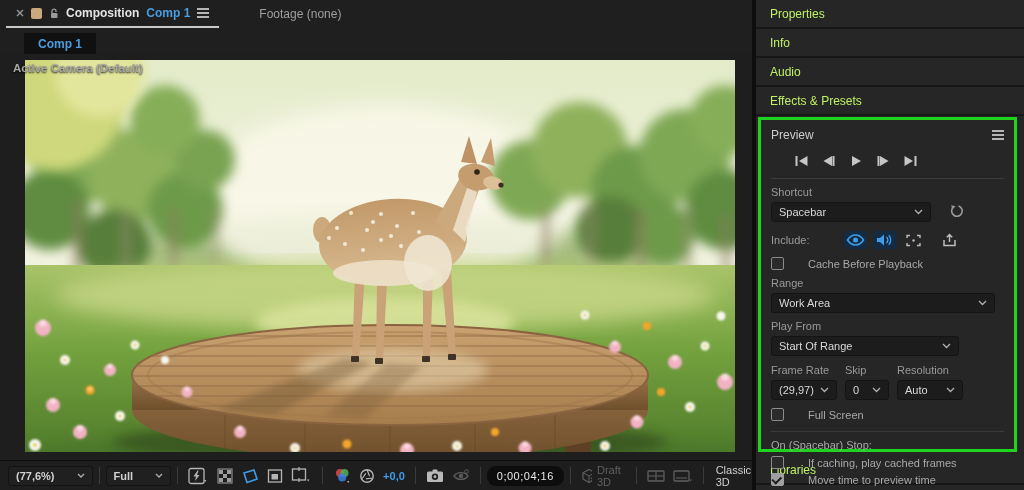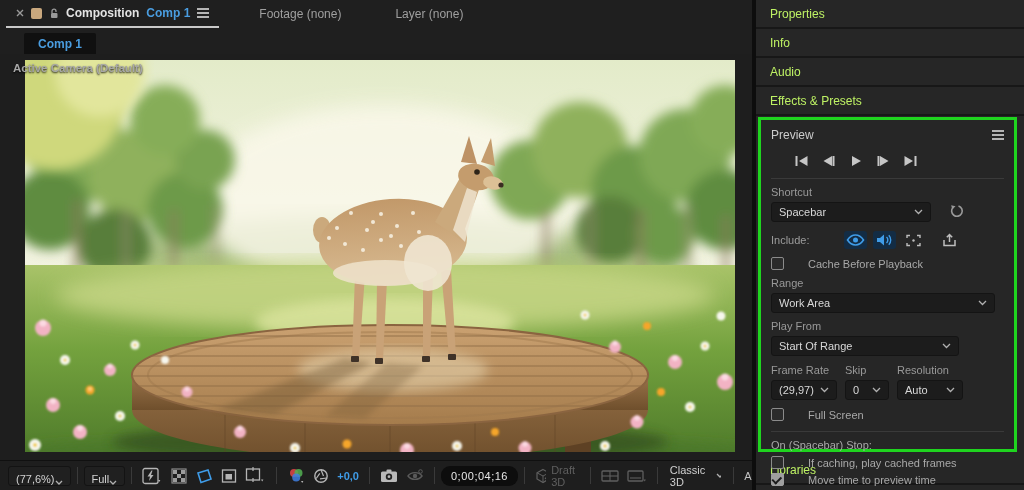--- a/index.html
+++ b/index.html
@@ -27,21 +27,21 @@
   
   .viewer { position:absolute; top:54px; left:0; right:0; bottom:30px; background:#1e1e1e; overflow:hidden; }
   .camera-label { position:absolute; left:13px; top:8px; z-index:5; font-size:11.5px; font-weight:bold;
                   color:#a7a7a7; text-shadow:0 1px 2px rgba(0,0,0,.9); }
   .scene { position:absolute; left:25px; top:6px; width:710px; height:392px; display:block; }
 
   
   .toolbar { position:absolute; left:0; right:0; bottom:0; height:30px; background:#1e1e1e;
              border-top:1px solid #101010; display:flex; align-items:center; font-size:11px; color:#c2c2c2; }
   .tb-dd { background:#202020; border:1px solid #131313; border-radius:3px; height:20px;
-           display:flex; align-items:flex-end; gap:0; padding:0 7px; color:#d2d2d2; }
+           display:flex; align-items:center; gap:22px; padding:0 7px; color:#d2d2d2;font-weight:bold; }
   .tb-sep { width:1px; height:17px; background:#3a3a3a; margin:0 6px; flex:none; }
   .tb-btn { display:flex; align-items:center; justify-content:center; padding:0 4px; height:22px; }
   .blue-text { color:#3f9ce8; font-weight:bold; }
   .timecode { background:#0d0d0d; border-radius:9px; height:20px; padding:0 10px; display:flex;
               align-items:center; color:#e8e8e8; letter-spacing:.5px; }
   .grayed { color:#5f5f5f; }
   .dd-plain { display:flex; align-items:center; gap:8px; color:#cfcfcf; padding:0 6px; }
 
   
   .ph { height:29px; display:flex; align-items:center; padding-left:14px; color:#bef264; font-size:12px;
@@ -93,21 +93,20 @@
         </span>
         <span>Composition</span>
         <span class="doc-blue">Comp 1</span>
         <span class="hamb">
             <i></i>
             <i></i>
             <i></i>
           </span>
       </div>
       <div class="tab-plain">Footage (none)</div>
-      <div class="tab-plain">Layer (none)</div>
     </div>
 
     <div class="subtabrow">
       <div class="viewer-tab">Comp 1</div>
     </div>
 
     <div class="viewer">
       <div class="camera-label">Active Camera (Default)</div>
 
       <svg class="scene" viewBox="0 0 710 392" preserveAspectRatio="none">

